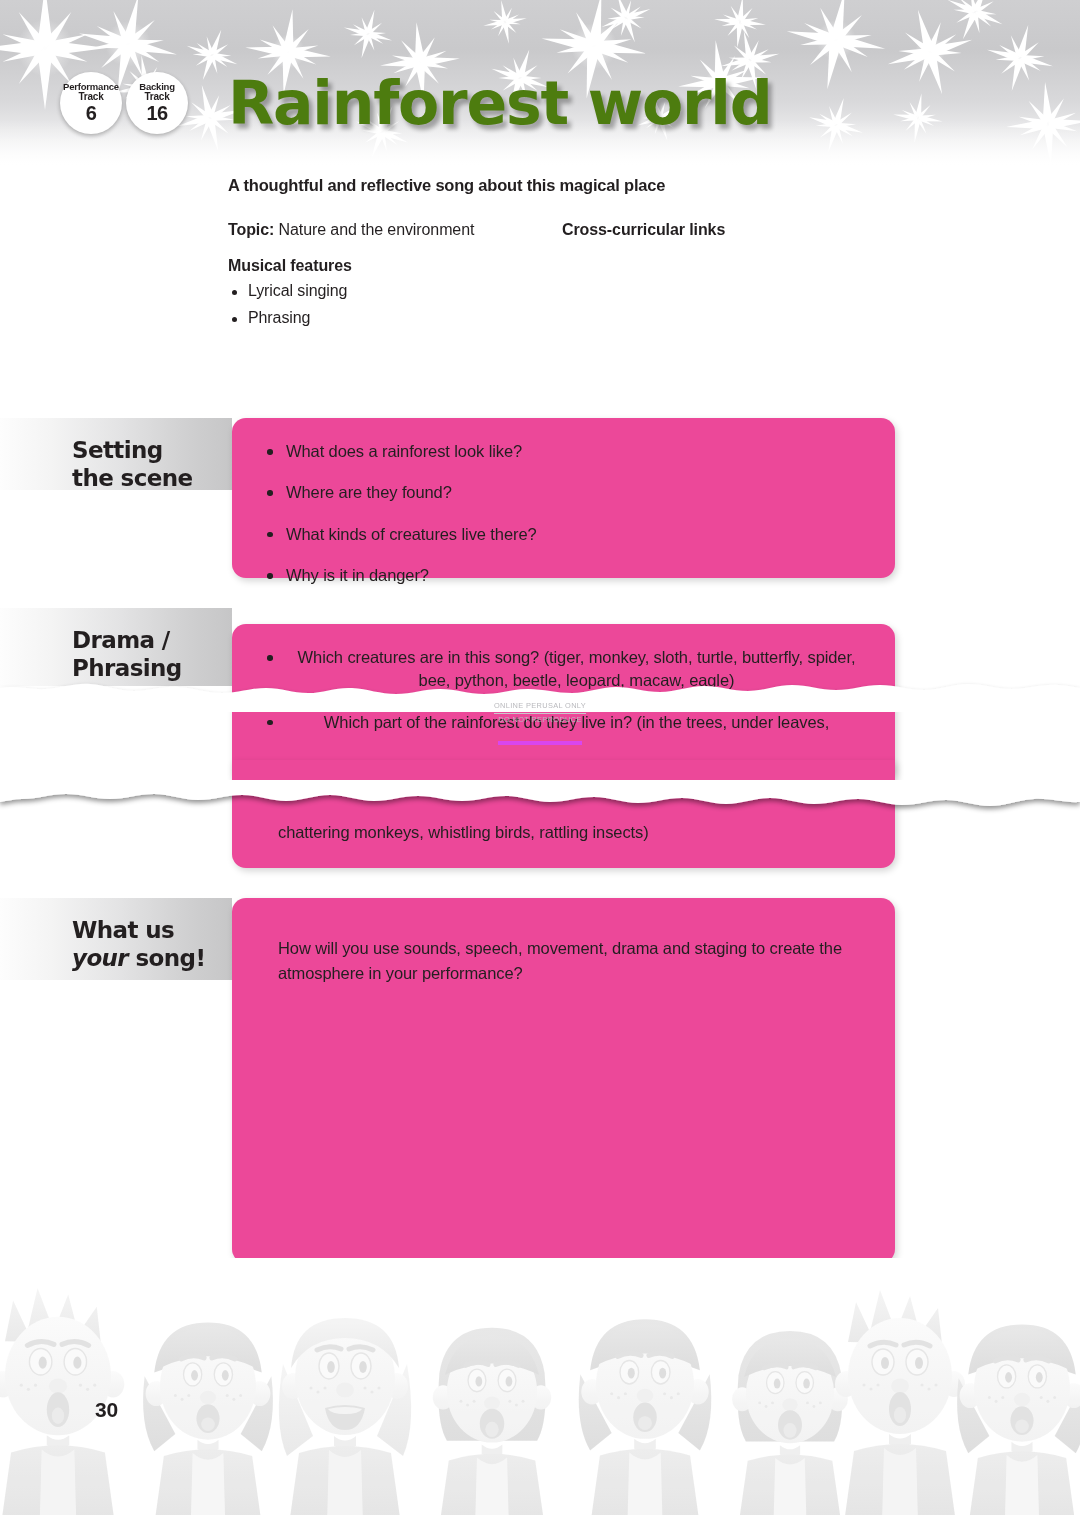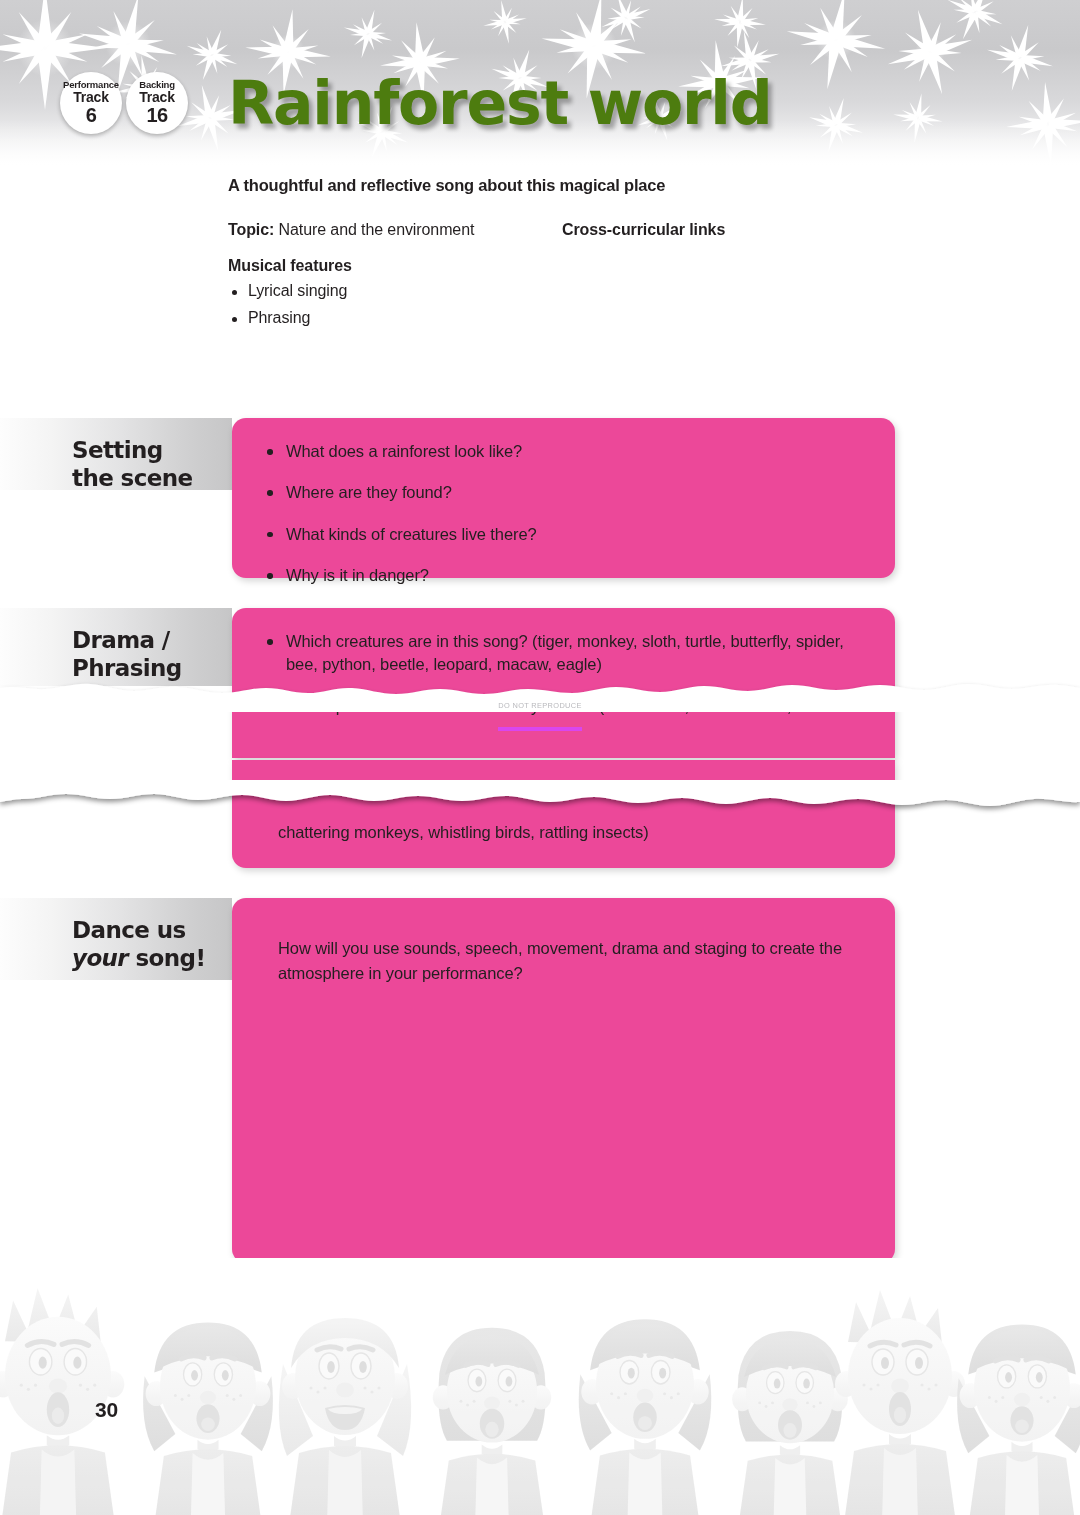--- a/index.html
+++ b/index.html
@@ -26,21 +26,21 @@
   
   .tracks{position:absolute;left:60px;top:72px;display:flex;gap:4px;z-index:6;}
   .track-badge{
     width:62px;height:62px;border-radius:50%;
     background:#ffffff;
     box-shadow:0 2px 4px rgba(0,0,0,.28);
     display:flex;flex-direction:column;align-items:center;justify-content:center;
     line-height:1.02;
   }
   .track-badge .tb-l1{font-size:9.5px;font-weight:600;letter-spacing:-.2px;}
-  .track-badge .tb-l2{font-size:14px;font-weight:600;letter-spacing:-.2px;}
+  .track-badge .tb-l2{font-size:10px;font-weight:600;letter-spacing:-.2px;}
   .track-badge .tb-num{font-size:20px;font-weight:800;margin-top:1px;letter-spacing:-.5px;}
 
   .song-title{
     position:absolute;left:228px;top:68px;z-index:7;
     font-family:"DejaVu Sans", sans-serif;
     font-size:60px;font-weight:800;letter-spacing:-1.2px;
     color:#4d7c0f;
     text-shadow:4px 5px 4px rgba(0,0,0,.30);
     white-space:nowrap;
   }
@@ -96,21 +96,21 @@
   .cardpara{font-size:16.5px;line-height:1.5;margin:16px;letter-spacing:-.1px;}
 
   
   #sec-setting{top:418px;}
   #sec-setting .tab{height:72px;}
   #sec-setting .cardbox{top:0;height:160px;}
 
   
   #sec-drama{top:608px;}
   #sec-drama .tab{height:78px;}
-  #sec-drama .cardbox{top:0;height:150px;border-bottom-left-radius:0;border-bottom-right-radius:0;}
+  #sec-drama .cardbox{top:16px;height:150px;border-bottom-left-radius:0;border-bottom-right-radius:0;text-align:center;}
 
   
   #sec-drama-cont{top:760px;}
   #sec-drama-cont .cardbox{top:0;height:108px;border-top-left-radius:0;border-top-right-radius:0;padding-top:44px;}
 
   
   #sec-show{top:898px;}
   #sec-show .tab{height:82px;}
   #sec-show .cardbox{top:0;height:365px;}
 
@@ -327,21 +327,21 @@
 
   <div class="section" id="sec-drama-cont">
     <div class="cardbox">
       <p class="cardpara">chattering monkeys, whistling birds, rattling insects)</p>
     </div>
   </div>
 
   <div class="section" id="sec-show">
     <div class="tab">
       <div class="tab-text">
-        <div>Dance us</div>
+        <div>What us</div>
         <div><span class="ital">your</span><span> song!</span></div>
       </div>
     </div>
     <div class="cardbox">
       <p class="cardpara">How will you use sounds, speech, movement, drama and staging to create the atmosphere in your performance?</p>
     </div>
   </div>
 
   <svg class="tear" id="tear-a" viewBox="0 0 1080 40" preserveAspectRatio="none">
     <defs>
@@ -363,20 +363,21 @@
          C864,13 852,18 836,18 C820,18 808,13 792,13 C776,13 764,19 748,19
          C732,19 720,14 704,14 C688,14 676,20 660,20 C644,20 632,15 616,15
          C600,15 588,21 572,21 C556,21 544,17 528,17 C512,17 500,22 484,22
          C468,22 456,17 440,17 C424,17 412,22 396,22 C380,22 368,17 352,16
          C336,15 324,21 308,21 C292,21 282,16 266,16 C250,16 238,21 222,21
          C206,21 194,16 178,15 C162,14 150,19 134,19 C118,19 106,13 90,12
          C74,11 62,16 46,17 C30,18 16,13 0,16 Z" opacity="0"></path>
   </svg>
 
   <div class="perusal">
+    <span><span class="p1">ONLINE PERUSAL ONLY</span></span>
     <span><span class="p2">DO NOT REPRODUCE</span></span>
   </div>
 
   <svg class="tear" id="tear-b" viewBox="0 0 1080 40" preserveAspectRatio="none">
     <defs>
       <filter id="tshadow2" x="-10%" y="-40%" width="120%" height="220%">
         <feDropShadow dx="0" dy="3" stdDeviation="2.6" flood-color="#000" flood-opacity="0.42"></feDropShadow>
       </filter>
     </defs>
     <path filter="url(#tshadow2)" fill="#ffffff" d="M0,0 L1080,0 L1080,22 C1064,23 1050,18 1034,19 C1018,20 1006,26 990,26

